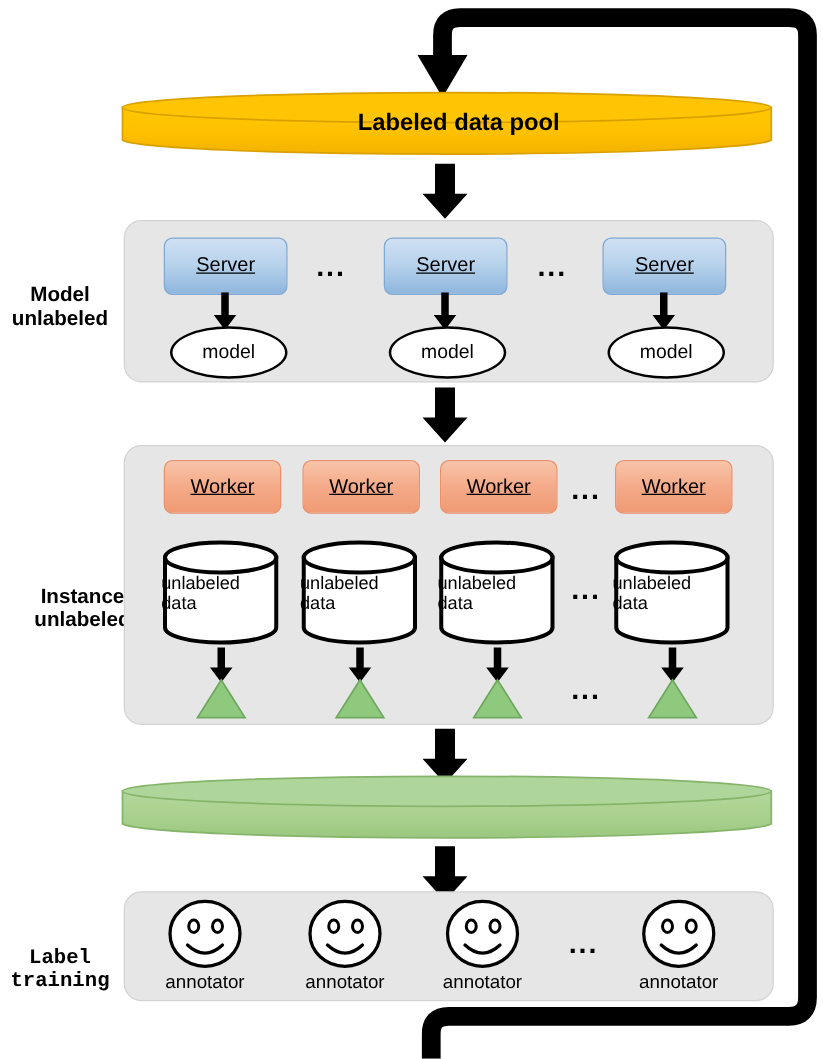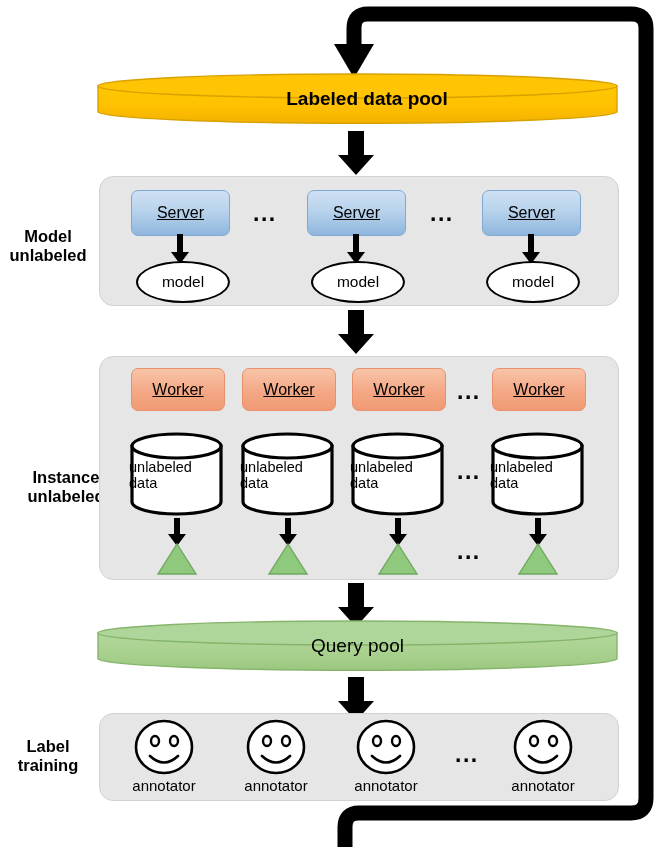--- a/index.html
+++ b/index.html
@@ -248,28 +248,27 @@
       <defs>
         <linearGradient id="gg" x1="0" y1="0" x2="0" y2="1">
           <stop offset="0%" stop-color="#B3D79C"></stop>
           <stop offset="55%" stop-color="#A9D18E"></stop>
           <stop offset="100%" stop-color="#9AC77F"></stop>
         </linearGradient>
       </defs>
       <path d="M1,13 L1,39 A260,12 0 0 0 520,39 L520,13 Z" fill="url(#gg)" stroke="#86B46A" stroke-width="1.4"></path>
       <ellipse cx="260.5" cy="13" rx="259.5" ry="12" fill="#AED69A" stroke="#86B46A" stroke-width="1.4"></ellipse>
     </svg>
-    <div class="lbl">Query pool</div>
   </div>
 
   <svg class="abs" style="left:336px;top:677px;" width="40" height="44" viewBox="0 0 40 44">
     <polygon points="12,0 28,0 28,24 38,24 20,44 2,24 12,24" fill="#000"></polygon>
   </svg>
 
-  <div class="side-label" style="top:737px;">
+  <div class="side-label" style="top:756px;font-family:Liberation Mono, monospace;">
     <div>Label</div>
     <div>training</div>
   </div>
 
   <div class="panel" style="left:99px;top:713px;width:518px;height:86px;">
   </div>
 
   <div class="annot" style="left:133px;top:719px;width:62px;height:75px;">
     <svg width="62" height="58" viewBox="0 0 62 58">
       <ellipse cx="31" cy="28" rx="28" ry="26" fill="#fff" stroke="#000" stroke-width="2.6"></ellipse>

